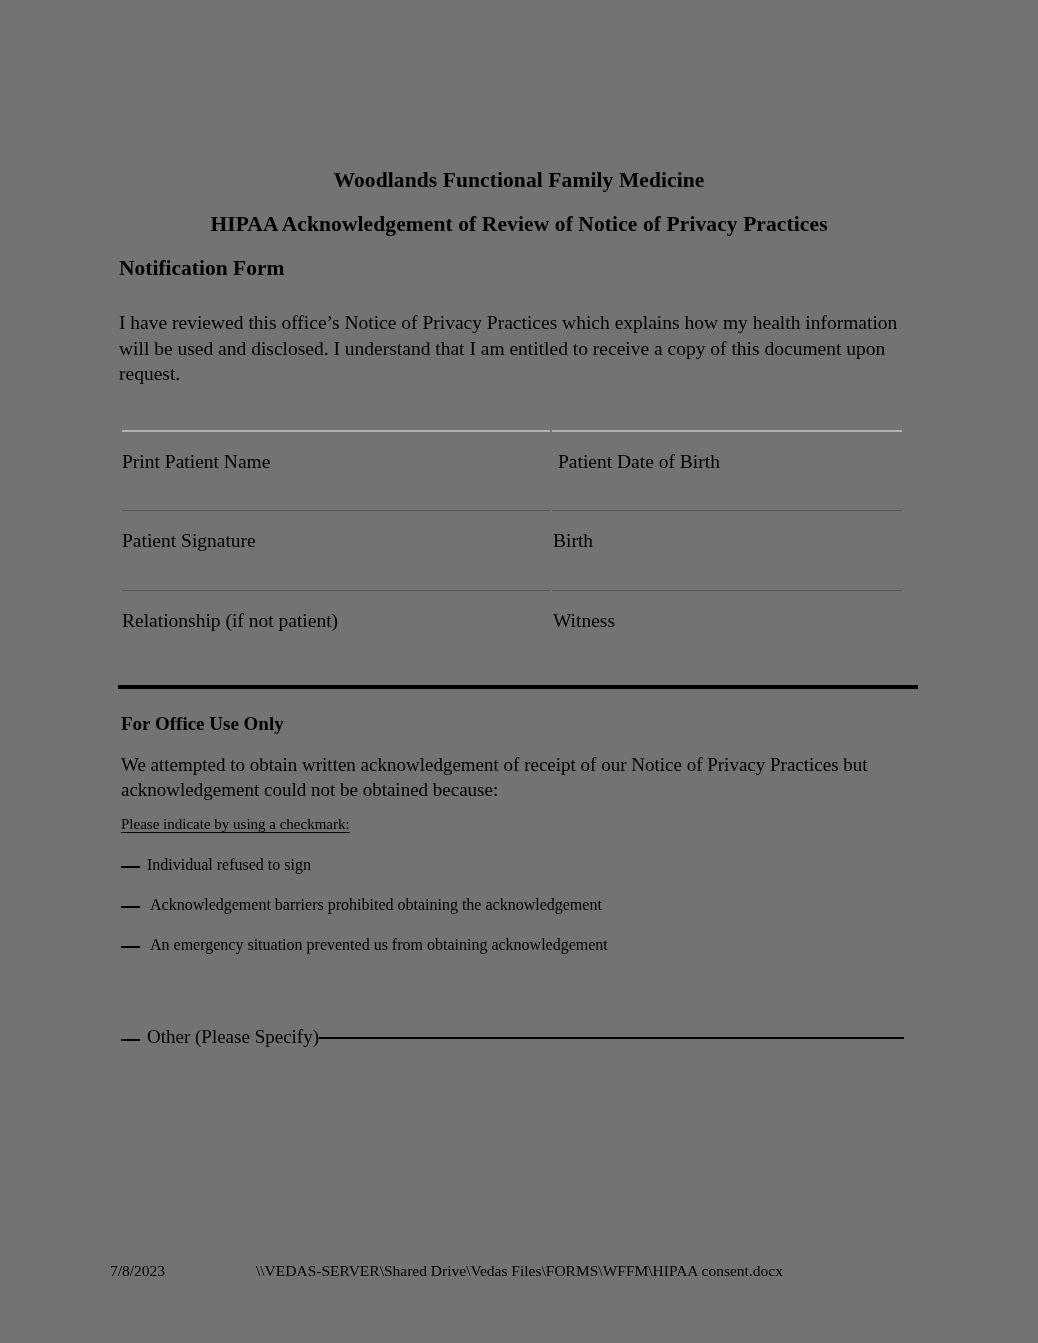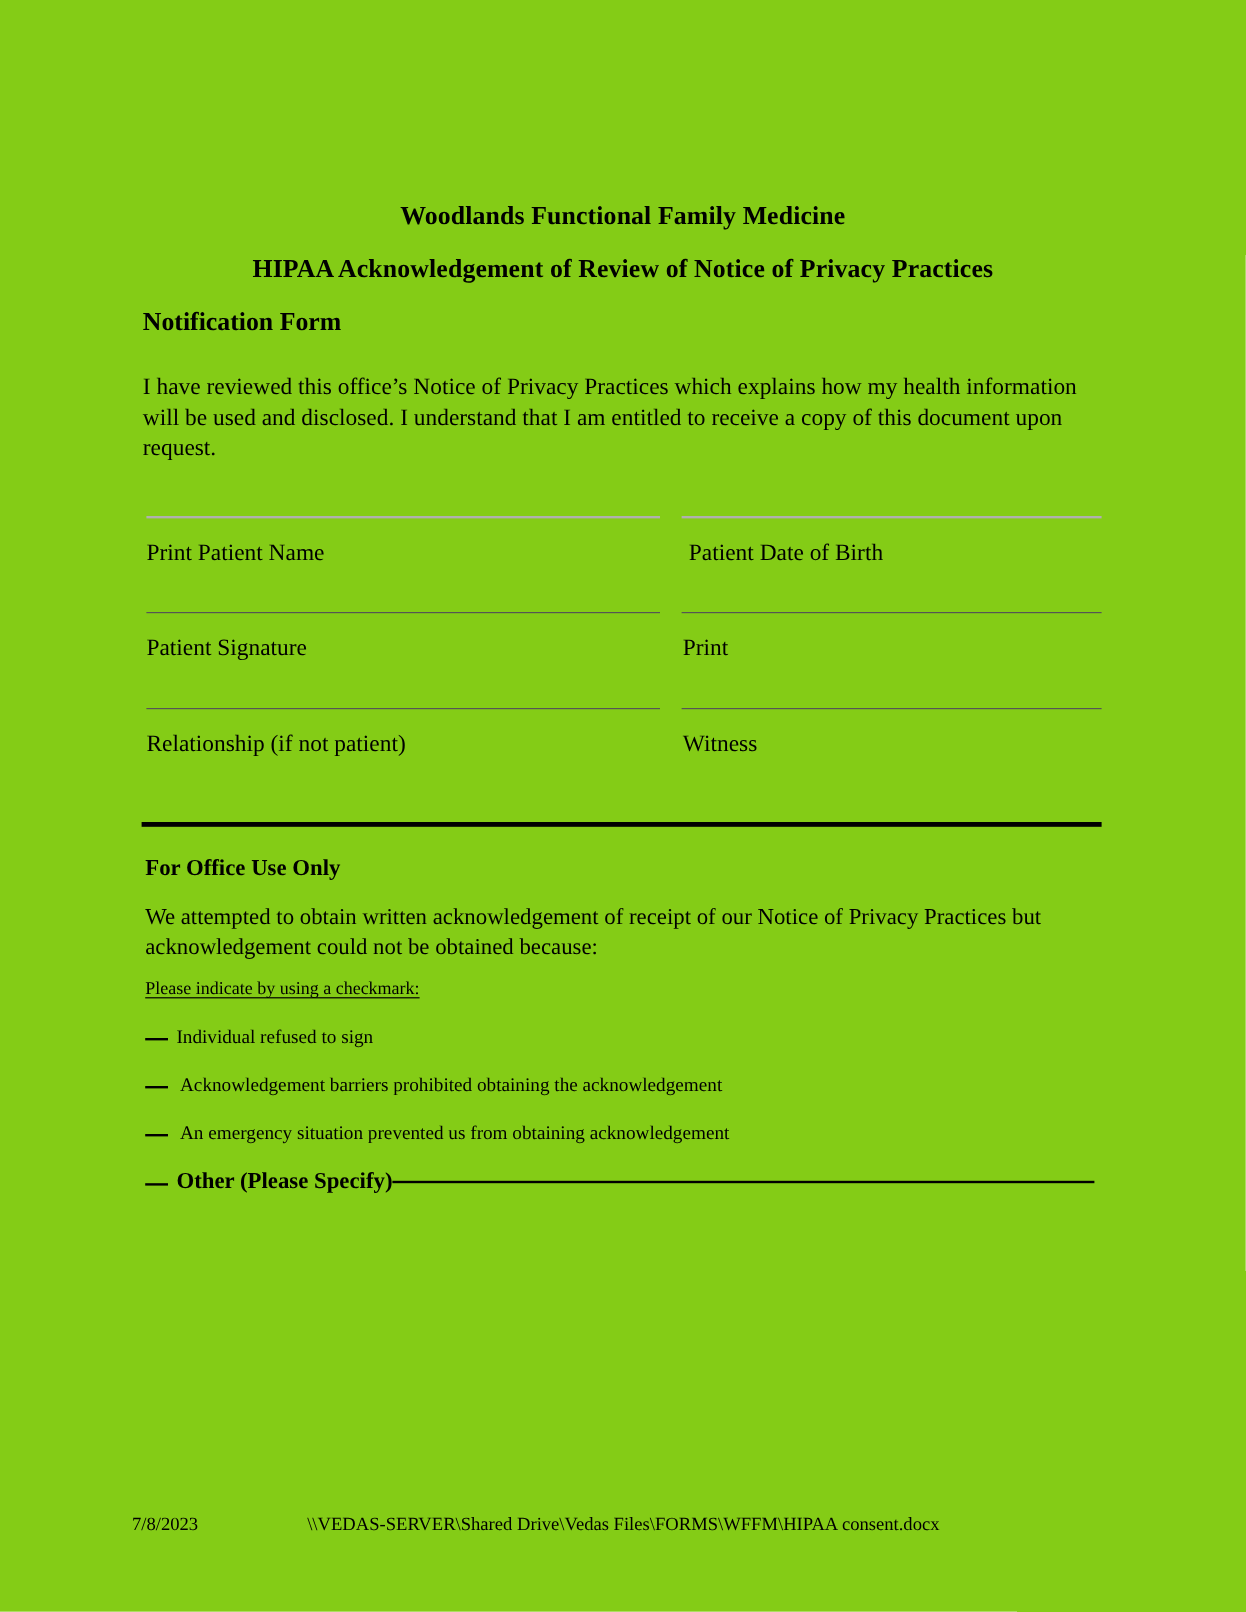--- a/index.html
+++ b/index.html
@@ -14,21 +14,21 @@
     font-family: "Liberation Serif", "DejaVu Serif", serif;
     color: #000000;
     overflow: hidden;
   }
 
   .page {
     position: absolute;
     left: 0; top: 0;
     width: 1038px;
     height: 1343px;
-    background: #84cc16;
+    background: #737373;
   }
 
   
   .title-center {
     position: absolute;
     left: 119px;
     width: 800px;
     text-align: center;
     font-weight: bold;
     font-size: 21.5px;
@@ -66,21 +66,21 @@
   .sig-row {
     position: relative;
     height: 80px;
     padding-left: 32px;
   }
   .sig-cell {
     position: absolute;
     top: 0;
   }
   .sig-cell.left  { left: 122px; width: 428px; }
-  .sig-cell.right { left: 568px; width: 350px; }
+  .sig-cell.right { left: 552px; width: 350px; }
 
   .sig-rule {
     height: 0;
     border-top: 1.4px solid #555555;
     width: 100%;
   }
   .sig-rule.light { border-top: 2px solid #b0b0b0; }
 
   .sig-label {
     margin-top: 18px;
@@ -149,21 +149,21 @@
   .check-item.wide .check-blank { margin-right: 10px; }
 
   
   .fill-row {
     position: absolute;
     left: 121px;
     width: 797px;
     font-size: 19px;
     white-space: nowrap;
   }
-  #fill-other { top: 974px; font-weight: bold; }
+  #fill-other { top: 1026px; }
   #fill-staff { top: 1018px; }
 
   .fill-rule {
     display: inline-block;
     border-bottom: 2.2px solid #000;
     vertical-align: 4px;
     height: 0;
   }
   #fill-other .fill-rule { width: 585px; }
   #fill-staff .fill-rule { width: 524px; }
@@ -211,21 +211,21 @@
       </div>
     </div>
 
     <div class="sig-row">
       <div class="sig-cell left">
         <div class="sig-rule"></div>
         <div class="sig-label">Patient Signature</div>
       </div>
       <div class="sig-cell right">
         <div class="sig-rule"></div>
-        <div class="sig-label flush">Print</div>
+        <div class="sig-label flush">Birth</div>
       </div>
     </div>
 
     <div class="sig-row">
       <div class="sig-cell left">
         <div class="sig-rule"></div>
         <div class="sig-label">Relationship (if not patient)</div>
       </div>
       <div class="sig-cell right">
         <div class="sig-rule"></div>

